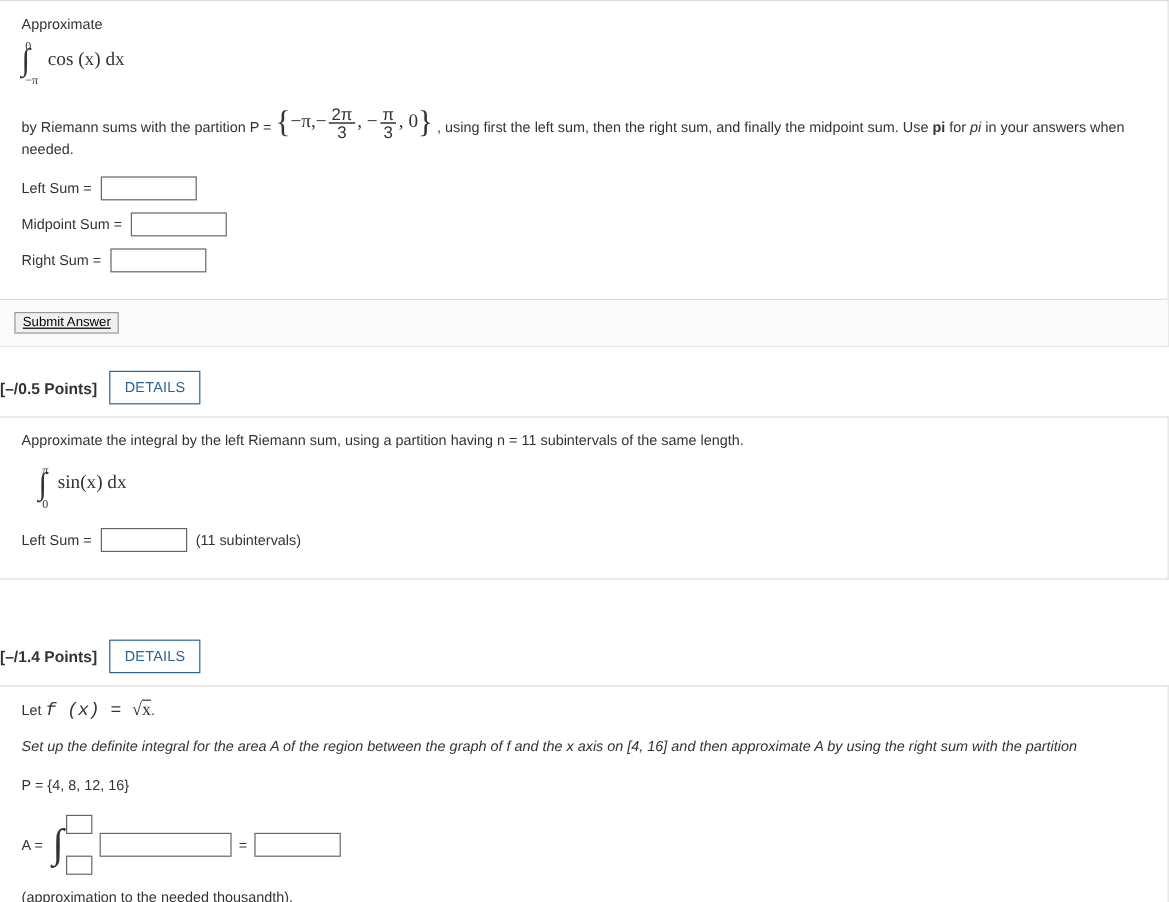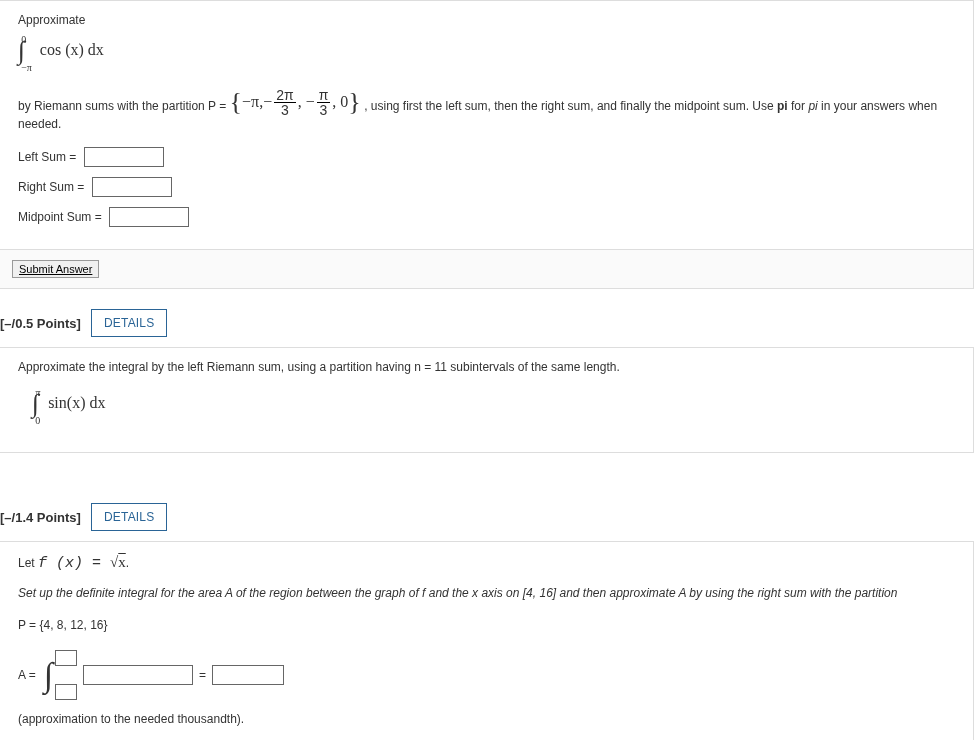--- a/index.html
+++ b/index.html
@@ -173,25 +173,25 @@
         <span> for </span>
         <span class="italic-pi">pi</span>
         <span> in your answers when needed.</span>
       </div>
 
       <div class="row-input w-80">
         <label>Left Sum =</label>
         <input type="text" class="answer" style="">
       </div>
       <div class="row-input w-80">
+        <label>Midpoint Sum =</label>
+        <input type="text" class="answer" style="">
+      </div>
+      <div class="row-input w-80">
         <label>Right Sum =</label>
-        <input type="text" class="answer" style="">
-      </div>
-      <div class="row-input w-80">
-        <label>Midpoint Sum =</label>
         <input type="text" class="answer" style="">
       </div>
     </div>
     <div class="submit-bar">
       <button class="submit-btn">Submit Answer</button>
     </div>
   </div>
 
   <div class="points-header">
     <span class="points-text">[–/0.5 Points]</span>
@@ -203,20 +203,25 @@
       <div style="margin-bottom:14px;">Approximate the integral by the left Riemann sum, using a partition having n = 11 subintervals of the same length.</div>
 
       <div class="math-block" style="margin-left:14px;">
         <span class="int-symbol">∫</span><span style="display:inline-flex;flex-direction:column;font-size:10px;line-height:1;vertical-align:12px;margin-left:-4px;">
             <span style="font-style:italic;">π</span>
             <span style="margin-top:18px">0</span>
           </span>
         <span style="font-family:'Times New Roman',serif;margin-left:4px;">sin(x) dx</span>
       </div>
 
+      <div class="row-input">
+        <label>Left Sum =</label>
+        <input type="text" class="answer answer-med" style="">
+        <span style="margin-left:4px;">(11 subintervals)</span>
+      </div>
     </div>
   </div>
 
   <div style="height:30px;"></div>
 
   <div class="points-header">
     <span class="points-text">[–/1.4 Points]</span>
     <button class="details-btn">DETAILS</button>
   </div>
 

